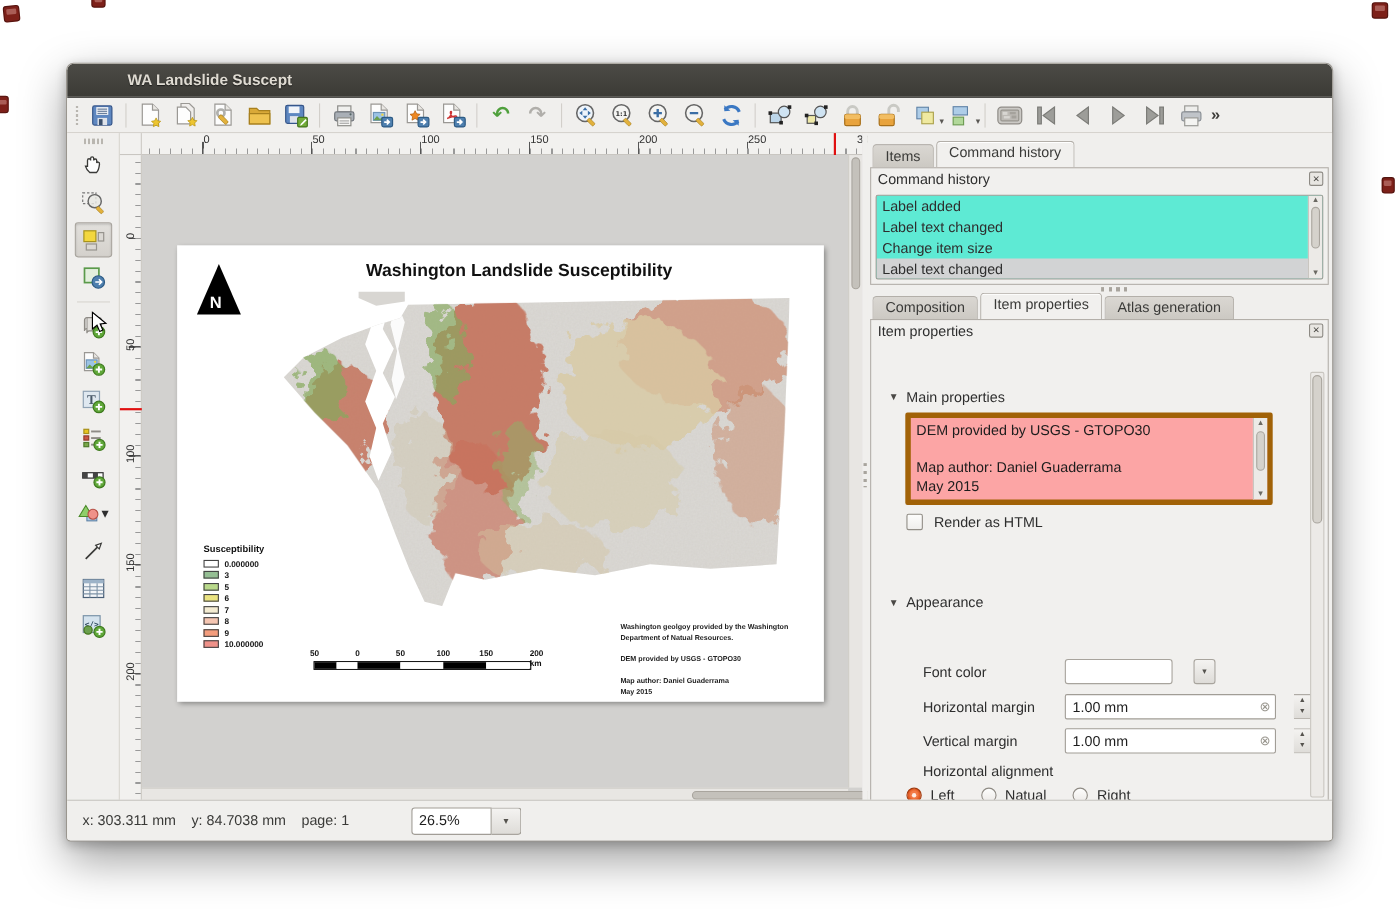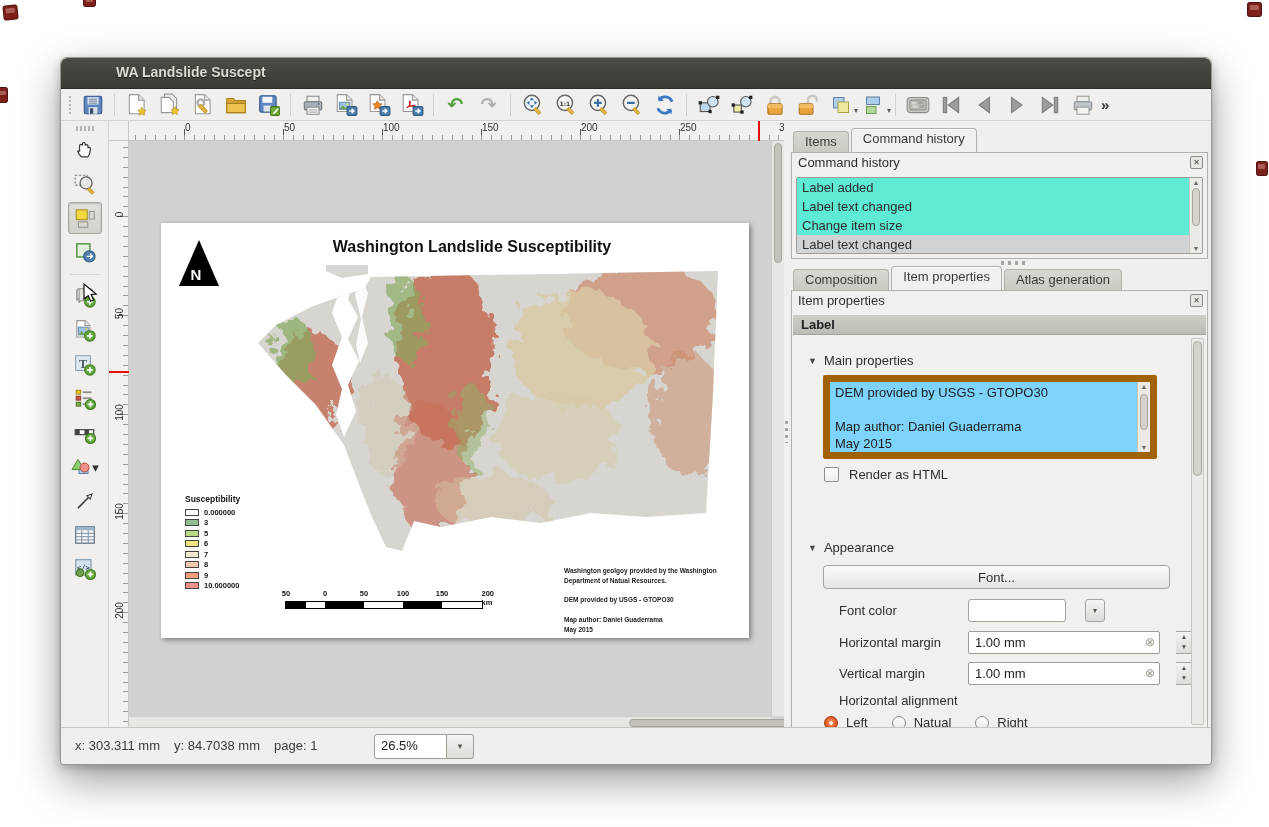--- a/index.html
+++ b/index.html
@@ -101,21 +101,21 @@
   .mini-scroll { position:absolute; right:0; top:0; bottom:0; width:13px; background:#eceae7; border-left:1px solid #c9c6c0; }
   .mini-scroll .ar { position:absolute; left:0; width:100%; text-align:center; font-size:7px; color:#6b6963; }
   .mini-scroll .ar.up { top:1px; } .mini-scroll .ar.dn { bottom:1px; }
   .mini-scroll .th { position:absolute; left:2px; right:2px; background:#d5d2cc; border:1px solid #a9a59e; border-radius:4px; }
   .split-dots { position:absolute; left:50%; width:26px; height:4px; background:repeating-linear-gradient(90deg,#a8a49d 0 3px, transparent 3px 7px); }
 
   .labelbar { position:absolute; left:1px; right:1px; height:20px; background:linear-gradient(#cfccc7,#beBBb5); background:linear-gradient(#cfccc7,#bebbb5); border-bottom:1px solid #a5a29c; font-weight:bold; padding:2px 8px; color:#222; }
   .expander { display:flex; align-items:center; gap:7px; color:#2e2e2e; }
   .expander .tri { font-size:9px; color:#4a4845; }
 
-  .textwrap { position:absolute; display:flex; background:#7dd3fc; border:7px solid #a16207; border-radius:2px; }
+  .textwrap { position:absolute; display:flex; background:#fca5a5; border:5px solid #a16207; border-radius:2px; }
   .textwrap textarea { flex:1; border:none; outline:none; resize:none; font-family:"Liberation Sans","DejaVu Sans",sans-serif; font-size:13px; padding:3px 5px; color:#1d1d1d; background:transparent; line-height:1.3; }
 
   .checkbox { width:15px; height:15px; border:1px solid #928e87; border-radius:2px; background:linear-gradient(#fdfdfc,#efeeec); }
   .btn { background:linear-gradient(#fbfafa,#e6e4e1); border:1px solid #a8a49d; border-radius:4px; text-align:center; color:#2e2e2e; padding:3px 0; box-shadow:0 1px 0 rgba(255,255,255,.7) inset; }
   .formrow { position:absolute; left:47px; right:14px; height:24px; display:flex; align-items:center;gap:16px; }
   .frlabel { color:#2e2e2e; }
   .spinfield { position:relative; background:#fff; border:1px solid #a19d96; border-radius:2px; height:23px; line-height:21px; padding-left:6px; color:#1d1d1d; }
   .spinfield .clear { position:absolute; right:4px; top:3px; color:#9a978f; font-size:12px; line-height:15px; }
   .spincol { width:17px; height:23px; border:1px solid #a8a49d; border-left:none; border-radius:0 2px 2px 0; background:linear-gradient(#f4f3f1,#dedcd8); display:flex; flex-direction:column; }
   .spincol i { flex:1; font-style:normal; font-size:6.5px; text-align:center; color:#55534e; line-height:10px; }
@@ -670,21 +670,20 @@
         <div class="tabs" style="left:4px;top:145px">
           <div class="tab">Composition</div>
           <div class="tab active">Item properties</div>
           <div class="tab">Atlas generation</div>
         </div>
         <div class="panel" style="left:2px;right:5px;top:169px;bottom:0;overflow:hidden">
           <div class="ptitle">
             <span>Item properties</span>
             <span class="closebox">✕</span>
           </div>
-          <div class="labelbar" style="top:24px">Label</div>
 
           <div class="expander" style="position:absolute;left:16px;top:62px">
             <span class="tri">▼</span>
             <span>Main properties</span>
           </div>
 
           <div class="textwrap" style="left:31px;top:84px;width:334px;height:84px">
             <textarea spellcheck="false" style="">DEM provided by USGS - GTOPO30
 
 Map author: Daniel Guaderrama
@@ -700,21 +699,20 @@
             <span class="checkbox"></span>
             <span>Render as HTML</span>
           </div>
 
 
           <div class="expander" style="position:absolute;left:16px;top:249px">
             <span class="tri">▼</span>
             <span>Appearance</span>
           </div>
 
-          <div class="btn" style="position:absolute;left:31px;right:37px;top:274px;height:24px;line-height:17px">Font...</div>
 
           <div class="formrow" style="top:307px">
             <span class="frlabel" style="width:113px">Font color</span>
             <span class="swatchbtn" style="width:98px"><span class="inner" style="background: rgb(0, 0, 0);"></span></span>
             <span class="ddbtn"><span>▾</span></span>
           </div>
 
           <div class="formrow" style="top:339px">
             <span class="frlabel" style="width:113px">Horizontal margin</span>
             <span class="spinfield" style="flex:1"><span>1.00 mm</span><span class="clear">⊗</span></span>

